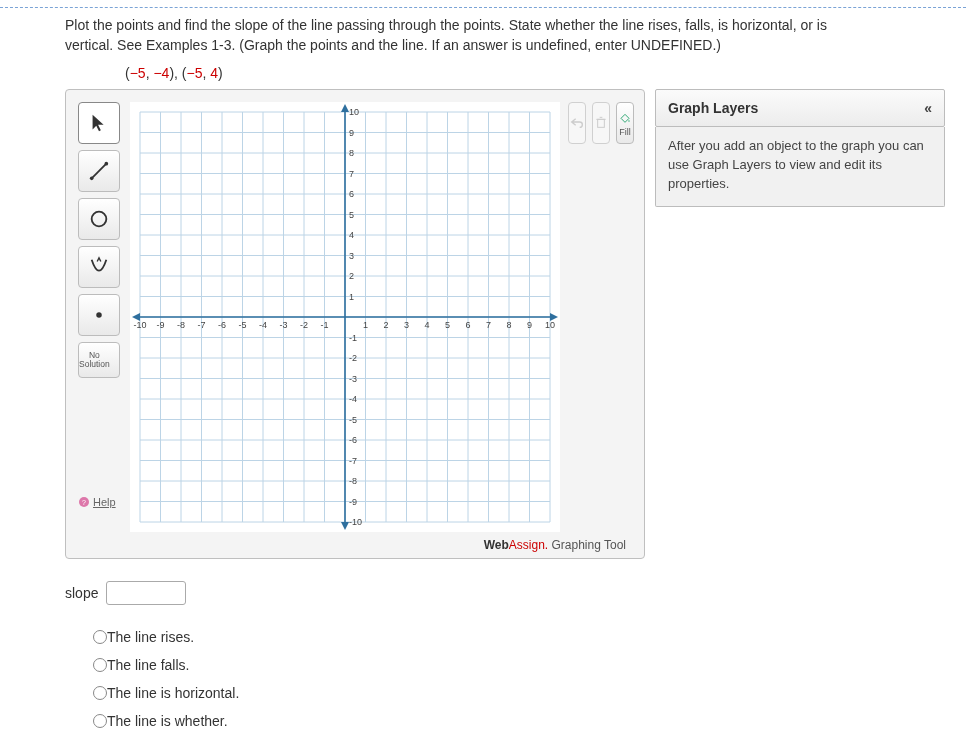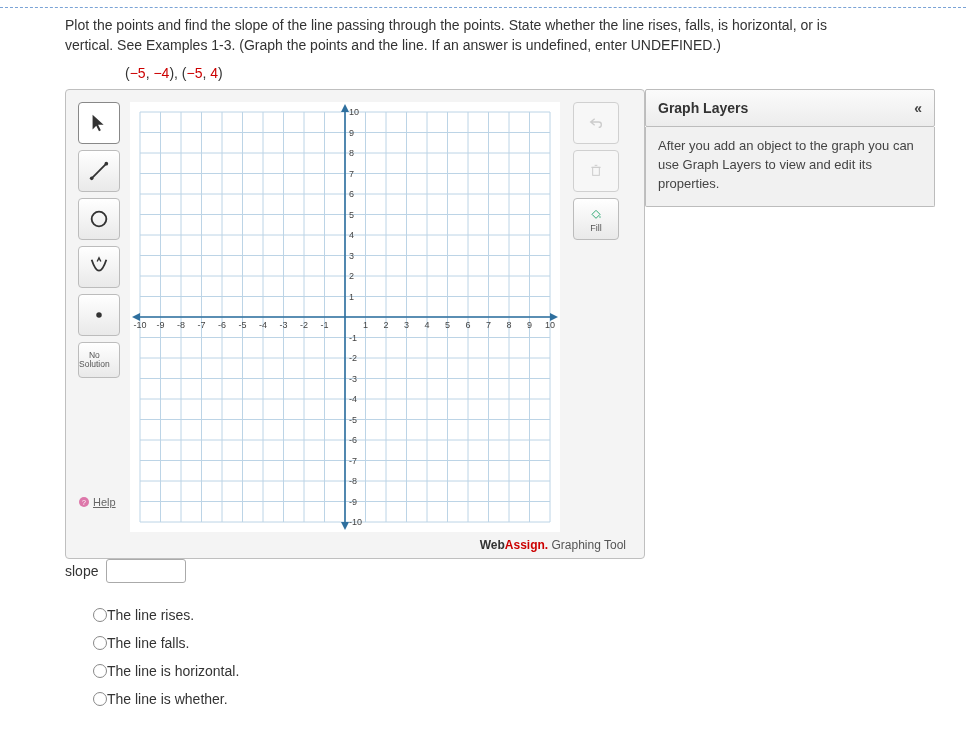--- a/index.html
+++ b/index.html
@@ -92,21 +92,21 @@
     width: 430px;
     height: 430px;
     position: relative;
     background: #fff;
   }
   
   .right-col {
     width: 56px;
     margin-left: 8px;
     display: flex;
-    flex-direction: column;
+    flex-direction: row;
     gap: 6px;
     align-items: center;
   }
   .right-btn {
     width: 44px; height: 40px;
     border: 1px solid #d0d0d0;
     border-radius: 4px;
     background: #f7f7f7;
     display: flex; flex-direction: column; align-items: center; justify-content: center;
     color: #999; font-size: 9px;
@@ -121,25 +121,25 @@
   .right-btn svg { width: 16px; height: 16px; margin-bottom: 2px; }
 
   .brand-line {
     text-align: right;
     font-size: 12px;
     color: #555;
     margin-top: 6px;
     padding-right: 6px;
   }
   .brand-line .wa-web { font-weight: bold; color: #333; }
-  .brand-line .wa-assign { font-weight: bold; color: #cc0000; }
+  .brand-line .wa-assign { font-weight: normal; color: #cc0000; }
 
   
   .layers-panel {
-    margin-left: 0;
+    margin-left: 10px;
     width: 290px;
   }
   .layers-head {
     border: 1px solid #bcbcbc;
     border-radius: 2px;
     background: linear-gradient(#fbfbfb, #ececec);
     padding: 10px 12px;
     display: flex; align-items: center; justify-content: space-between;
     font-weight: bold;
     color: #333;
@@ -151,20 +151,21 @@
     background: #f1f1f1;
     padding: 10px 12px 12px 12px;
     color: #444;
     line-height: 1.45;
     font-size: 13px;
     border-radius: 0 0 2px 2px;
   }
 
   
   .answer-area {
+    margin-top: 22px;
   }
   .slope-row {
     display: flex; align-items: center; gap: 8px;
   }
   .slope-row input[type="text"] {
     width: 70px; height: 20px;
     border: 1px solid #aaa; border-radius: 3px;
     padding: 1px 4px;
   }
   .radio-list {

